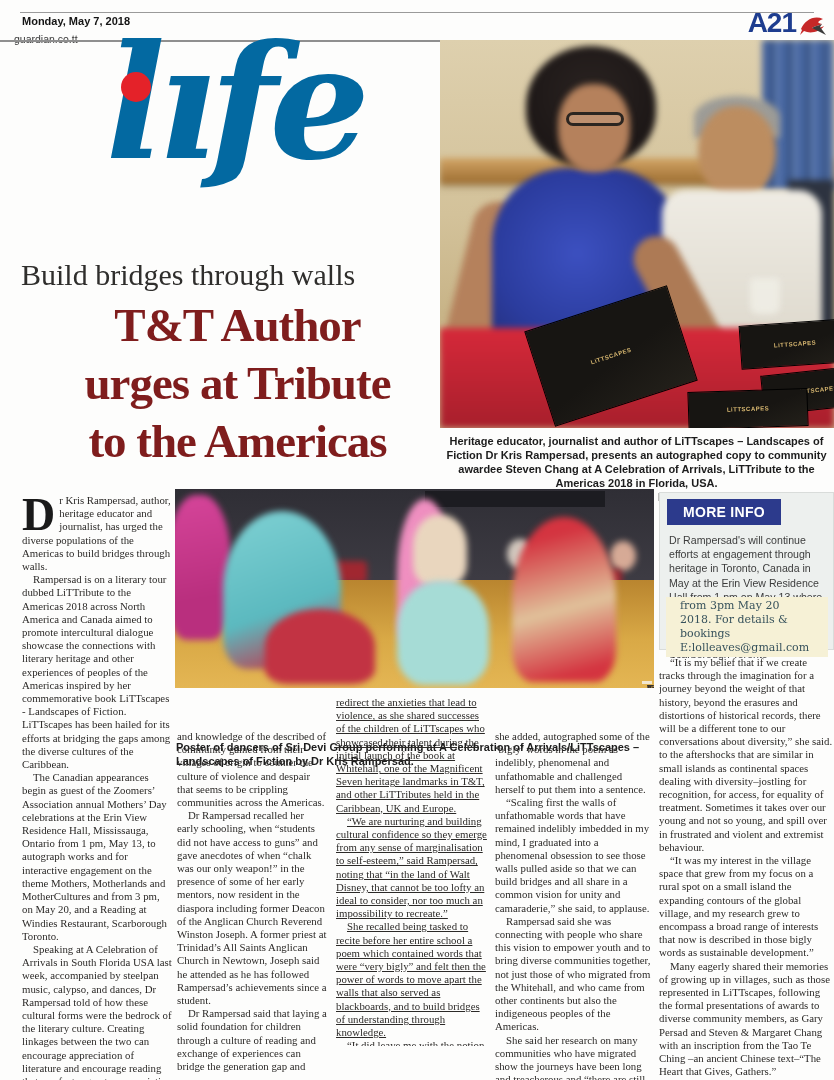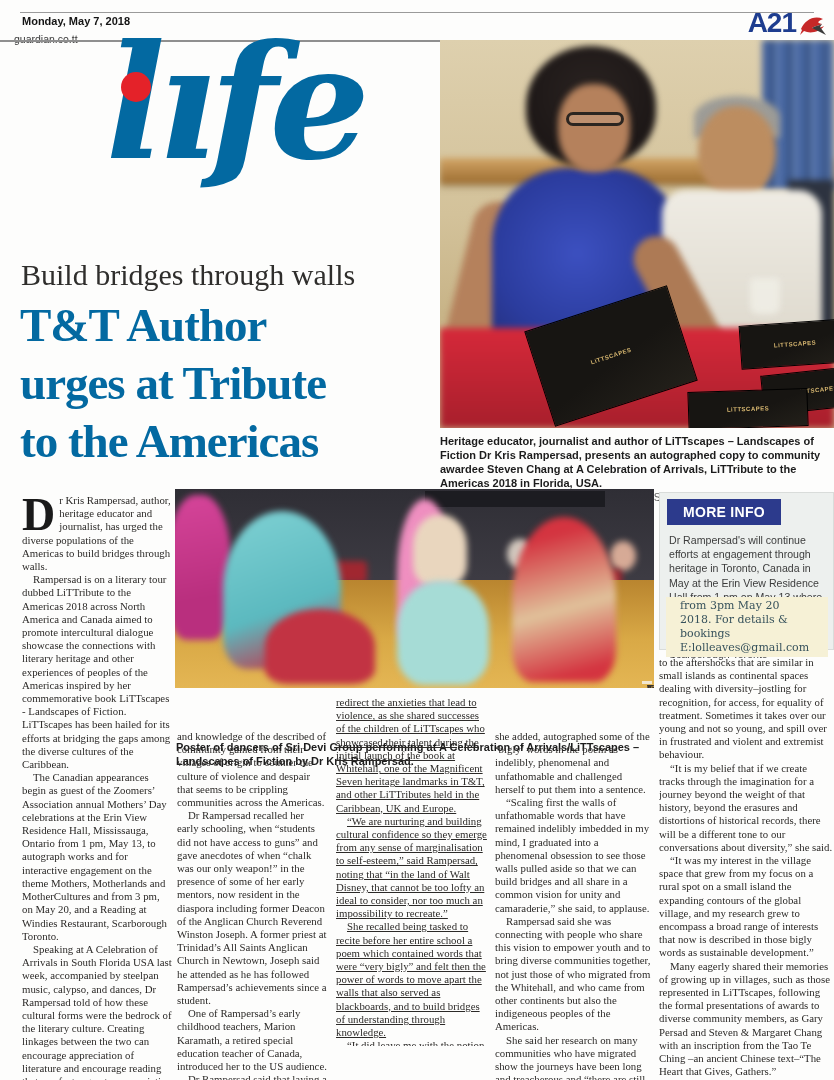--- a/index.html
+++ b/index.html
@@ -19,22 +19,22 @@
   .masthead { position:absolute; left:22px; top:28px; width:340px; height:265px; }
   .masthead-word {
     font-family:"DejaVu Serif", serif; font-style:italic; font-weight:bold;
     font-size:158px; line-height:150px; color:#0369a1; letter-spacing:-8px;text-align:right;
   }
   .masthead-dot { position:absolute; left:99px; top:44px; width:30px; height:30px; border-radius:50%; background:#e42229; }
   
   .kicker { position:absolute; left:21px; top:258px; width:420px;
     font:400 30px/34px "Liberation Serif", serif; color:#2f2e2c; }
   .headline { position:absolute; left:20px; top:296px; width:435px;
-    font:bold 47px/58px "Liberation Serif", serif; color:#0369a1;
-    white-space:pre-line; letter-spacing:-1px; }
+    font:bold 47px/58px "Liberation Serif", serif; color:#7f1d1d;
+    white-space:pre-line; letter-spacing:-1px;text-align:center; }
   
   .photo { position:absolute; overflow:hidden; background:#c9bb98; }
   .photo * { position:absolute; }
   .soft { filter:blur(3px); }
   
   .ph1 { left:440px; top:40px; width:394px; height:388px; }
   .ph1 .wall { inset:0; background:linear-gradient(180deg,#ded0ae 0%,#d3c29a 45%,#c8b488 70%); }
   .ph1 .rail { left:0; right:0; top:118px; height:26px;
     background:linear-gradient(180deg,#d2a566,#9c6c30); box-shadow:0 3px 4px rgba(80,50,10,.35); }
   .ph1 .plaid { right:0; top:0; width:72px; height:150px;
@@ -63,21 +63,21 @@
   .ph2 .floor { left:0; right:0; bottom:0; height:108px; background:linear-gradient(180deg,#b9852f,#d9a946 55%,#e4b654); }
   .ph2 .tbl { width:52px; height:22px; border-radius:4px; background:#b2242e; opacity:.85; }
   .ph2 .aud { width:26px; height:30px; border-radius:50%; opacity:.9; }
   .dancer { border-radius:45% 45% 30% 30%; }
   .ph2 .veil { border-radius:50% 50% 20% 20%; }
   .contact { position:absolute; right:2px; bottom:4px; padding:2px 5px 1px;
     background:rgba(244,238,226,.88); }
   .contact p { font:bold 11px/13px "Liberation Sans",sans-serif; color:#3a332c; }
   
   .caption { font:bold 11px/14px "Liberation Sans",sans-serif; color:#1c1c1c; }
-  .cap1 { position:absolute; left:440px; top:434px; width:393px; }
+  .cap1 { position:absolute; left:440px; top:434px; width:393px;text-align:center; }
   .credit { font:10.5px/13px "Liberation Sans",sans-serif; color:#5c5c5c; margin-top:1px; letter-spacing:.2px; }
   .cap2 { position:absolute; left:176px; top:720px; width:474px;margin-top:20px; }
   
   .col { position:absolute; overflow:hidden; }
   .para { font:10.8px/13.2px "Liberation Serif", serif; color:#2c2a28; text-indent:11px; text-align:left; }
   .para.flush { text-indent:0; }
   .dropcap { float:left; font:bold 46px/37px "Liberation Serif", serif; color:#1a1a1a; padding:2px 4px 0 0; }
   
   .moreinfo { position:absolute; left:659px; top:492px; width:175px; height:158px;
     background:#edf0ee; border:1px solid #d9dcda; }
@@ -173,21 +173,20 @@
         <p class="contact-line">Twitter @lol</p>
         <p class="contact-line">Facebook:L</p>
       </div>
   </div>
 
   <div class="cap2 caption">Poster of dancers of Sri Devi Group performing at A Celebration of Arrivals/LiTTscapes – Landscapes of Fiction by Dr Kris Rampersad.</div>
 
   <div class="col" style="left:177px;top:730px;width:151px;height:350px;">
       <p class="para flush">and knowledge of the described of community gained from their villages of origin to counter the culture of violence and despair that seems to be crippling communities across the Americas.</p>
       <p class="para">Dr Rampersad recalled her early schooling, when “students did not have access to guns” and gave anecdotes of when “chalk was our only weapon!” in the presence of some of her early mentors, now resident in the diaspora including former Deacon of the Anglican Church Reverend Winston Joseph. A former priest at Trinidad’s All Saints Anglican Church in Newtown, Joseph said he attended as he has followed Rampersad’s achievements since a student.</p>
-      <p class="para">One of Rampersad’s early childhood teachers, Marion Karamath, a retired special education teacher of Canada, introduced her to the US audience.</p>
       <p class="para">Dr Rampersad said that laying a solid foundation for children through a culture of reading and exchange of experiences can bridge the generation gap and</p>
     </div>
   <div class="col" style="left:336px;top:696px;width:152px;height:350px;text-decoration:underline;">
       <p class="para flush">redirect the anxieties that lead to violence, as she shared successes of the children of LiTTscapes who showcased their talent during the initial launch of the book at Whitehall, one of the Magnificent Seven heritage landmarks in T&amp;T, and other LiTTributes held in the Caribbean, UK and Europe.</p>
       <p class="para">“We are nurturing and building cultural confidence so they emerge from any sense of marginalisation to self-esteem,” said Rampersad, noting that “in the land of Walt Disney, that cannot be too lofty an ideal to consider, nor too much an impossibility to recreate.”</p>
       <p class="para">She recalled being tasked to recite before her entire school a poem which contained words that were “very bigly” and felt then the power of words to move apart the walls that also served as blackboards, and to build bridges of understanding through knowledge.</p>
       <p class="para">“It did leave me with the notion that reading has the capacity to remove walls that divide us,”</p>
     </div>
   <div class="col" style="left:495px;top:730px;width:158px;height:350px;">
       <p class="para flush">she added, autographed some of the ‘bigly’ words in the poem as indelibly, phenomenal and unfathomable and challenged herself to put them into a sentence.</p>
@@ -196,19 +195,19 @@
       <p class="para">She said her research on many communities who have migrated show the journeys have been long and treacherous and “there are still tectonic jostlings in adjusting</p>
     </div>
 
   <div class="moreinfo">
     <div class="mi-chip">MORE INFO</div>
     <div class="mi-body">Dr Rampersad's will continue efforts at engagement through heritage in Toronto, Canada in May at the Erin View Residence Hall from 1 pm on May 13 where she will speak on Mothers, Motherlands and MotherCultures, and at Windies Restaurant, Scarborough Toronto</div>
     <div class="mi-high">from 3pm May 20 2018. For details &amp; bookings E:lolleaves@gmail.com</div>
   </div>
 
   <div class="col" style="left:659px;top:656px;width:175px;height:424px;">
+      <p class="para">“It is my belief that if we create tracks through the imagination for a journey beyond the weight of that history, beyond the erasures and distortions of historical records, there will be a different tone to our conversations about diversity,” she said.</p>
       <p class="para flush">to the aftershocks that are similar in small islands as continental spaces dealing with diversity–jostling for recognition, for access, for equality of treatment. Sometimes it takes over our young and not so young, and spill over in frustrated and violent and extremist behaviour.</p>
-      <p class="para">“It is my belief that if we create tracks through the imagination for a journey beyond the weight of that history, beyond the erasures and distortions of historical records, there will be a different tone to our conversations about diversity,” she said.</p>
       <p class="para">“It was my interest in the village space that grew from my focus on a rural spot on a small island the expanding contours of the global village, and my research grew to encompass a broad range of interests that now is described in those bigly words as sustainable development.”</p>
       <p class="para">Many eagerly shared their memories of growing up in villages, such as those represented in LiTTscapes, following the formal presentations of awards to diverse community members, as Gary Persad and Steven &amp; Margaret Chang with an inscription from the Tao Te Ching –an ancient Chinese text–“The Heart that Gives, Gathers.”</p>
     </div>
 
 </div>
 
 </body></html>

